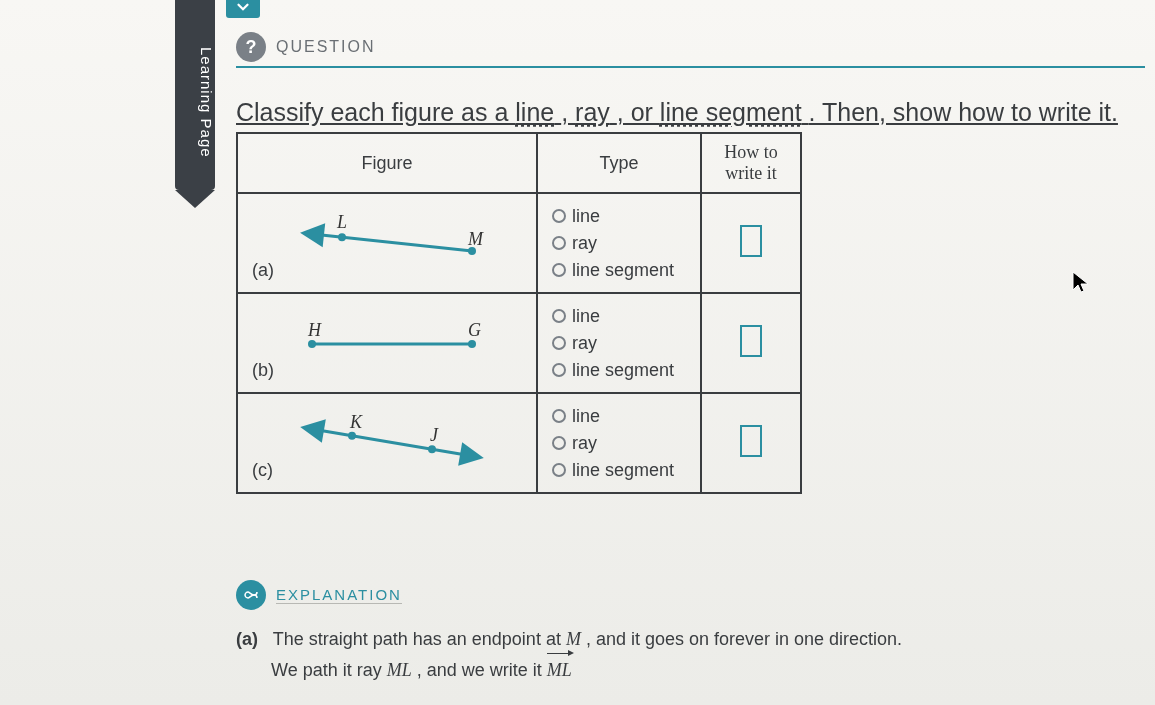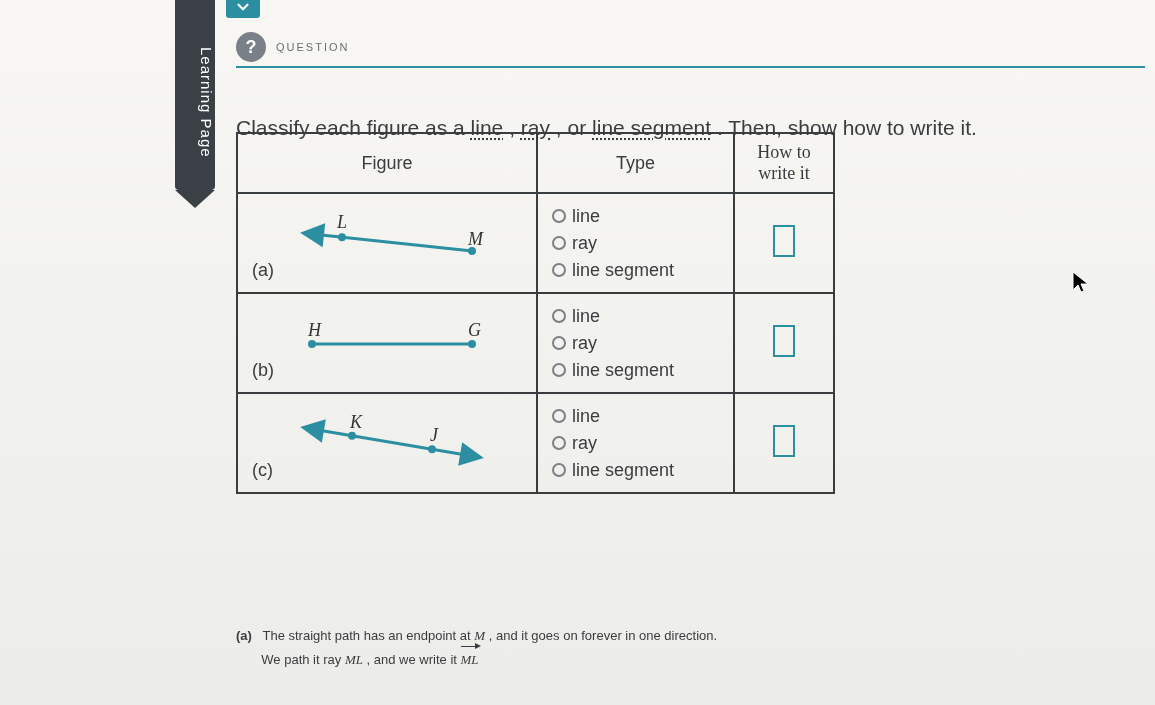--- a/index.html
+++ b/index.html
@@ -66,47 +66,48 @@
     align-items:center;
     gap:10px;
     border-bottom: 2px solid #2b8fa1;
   }
   .q-icon {
     width: 30px;height:30px;border-radius:50%;
     background:#7a8087;color:#fff;
     display:flex;align-items:center;justify-content:center;
     font-weight:bold;font-size:18px;
   }
-  .q-label { color:#6a6f74; letter-spacing:2px; font-size:11px; }
+  .q-label { color:#6a6f74; letter-spacing:2px; font-size:16px; }
   
   .instruction {
     position: absolute;
     left: 236px;
-    top: 116px;
-    font-size: 21px;
+    top: 98px;
+    font-size: 25px;
     color:#3a3d40;
+    text-decoration:underline;
   }
   .instruction .term { text-decoration: underline dotted; text-underline-offset: 3px; }
   
   .tbl {
     position: absolute;
     left: 236px;
     top: 132px;
     border-collapse: collapse;
     font-size: 18px;
     color:#3a3d40;
   }
   .tbl th, .tbl td {
     border: 2px solid #3a3d40;
     padding: 8px 14px;
     vertical-align: middle;
   }
   .tbl th { font-weight: normal; text-align:center; }
   .col-fig { width: 300px; }
-  .col-type { width: 197px; border-radius: 8px; }
+  .col-type { width: 164px; border-radius: 8px; }
   .col-write { width: 100px; text-align:center;font-family:Liberation Serif, serif; }
   .fig-cell { height: 100px; position: relative; }
   .row-label { display:inline-block;width:30px; }
   .fig-svg { width: 220px; height: 70px; }
   .type-options { display:flex;flex-direction:column;gap:6px; }
   .type-option { display:flex;align-items:center;gap:6px; }
   .radio {
     width:14px;height:14px;border:2px solid #7a8087;border-radius:50%;
     display:inline-block;flex:none;
   }
@@ -126,21 +127,21 @@
     background:#2b8fa1;color:#fff;
     display:flex;align-items:center;justify-content:center;
   }
   .e-icon svg{width:18px;height:18px;}
   .e-label { color:#2b8fa1;letter-spacing:2px;font-size:15px;border-bottom:1px solid #b8b8b4;}
   .expl-body {
     position:absolute;
     left:236px;
     top: 626px;
     right: 40px;
-    font-size:13px;
+    font-size:18px;
     color:#3a3d40;
     line-height:1.5;
   }
   .mi { font-style: italic; font-family: 'Times New Roman',serif; }
   .overarrow { position:relative;display:inline-block;padding-top:4px;}
   .overarrow::before{
     content:"";position:absolute;left:0;right:0;top:0;height:0;
     border-top:1px solid #3a3d40;
   }
   .overarrow::after{
@@ -291,20 +292,29 @@
                 <span class="radio"></span>
                 <span>line segment</span>
               </div>
             </div>
           </td>
           <td class="col-write"><span class="write-box"></span></td>
         </tr>
       </tbody>
 </table>
 
+<div class="e-head">
+  <div class="e-icon">
+    <svg viewBox="0 0 24 12">
+          <path d="M4 6c0-2 2-4 4-4s4 4 8 4 4-2 4-4" fill="none" stroke="#fff" stroke-width="2"></path>
+          <path d="M4 6c0 2 2 4 4 4s4-4 8-4 4 2 4 4" fill="none" stroke="#fff" stroke-width="2"></path>
+        </svg>
+  </div>
+  <div class="e-label">EXPLANATION</div>
+</div>
 
 <div class="expl-body">
   <b>(a)</b>&nbsp;&nbsp;
   <span>The straight path has an endpoint at </span>
   <span class="mi">M</span>
   <span>, and it goes on forever in one direction.</span><br>
   &nbsp;&nbsp;&nbsp;&nbsp;&nbsp;&nbsp;
   <span>We path it ray </span>
   <span class="mi">ML</span>
   <span>, and we write it </span>

